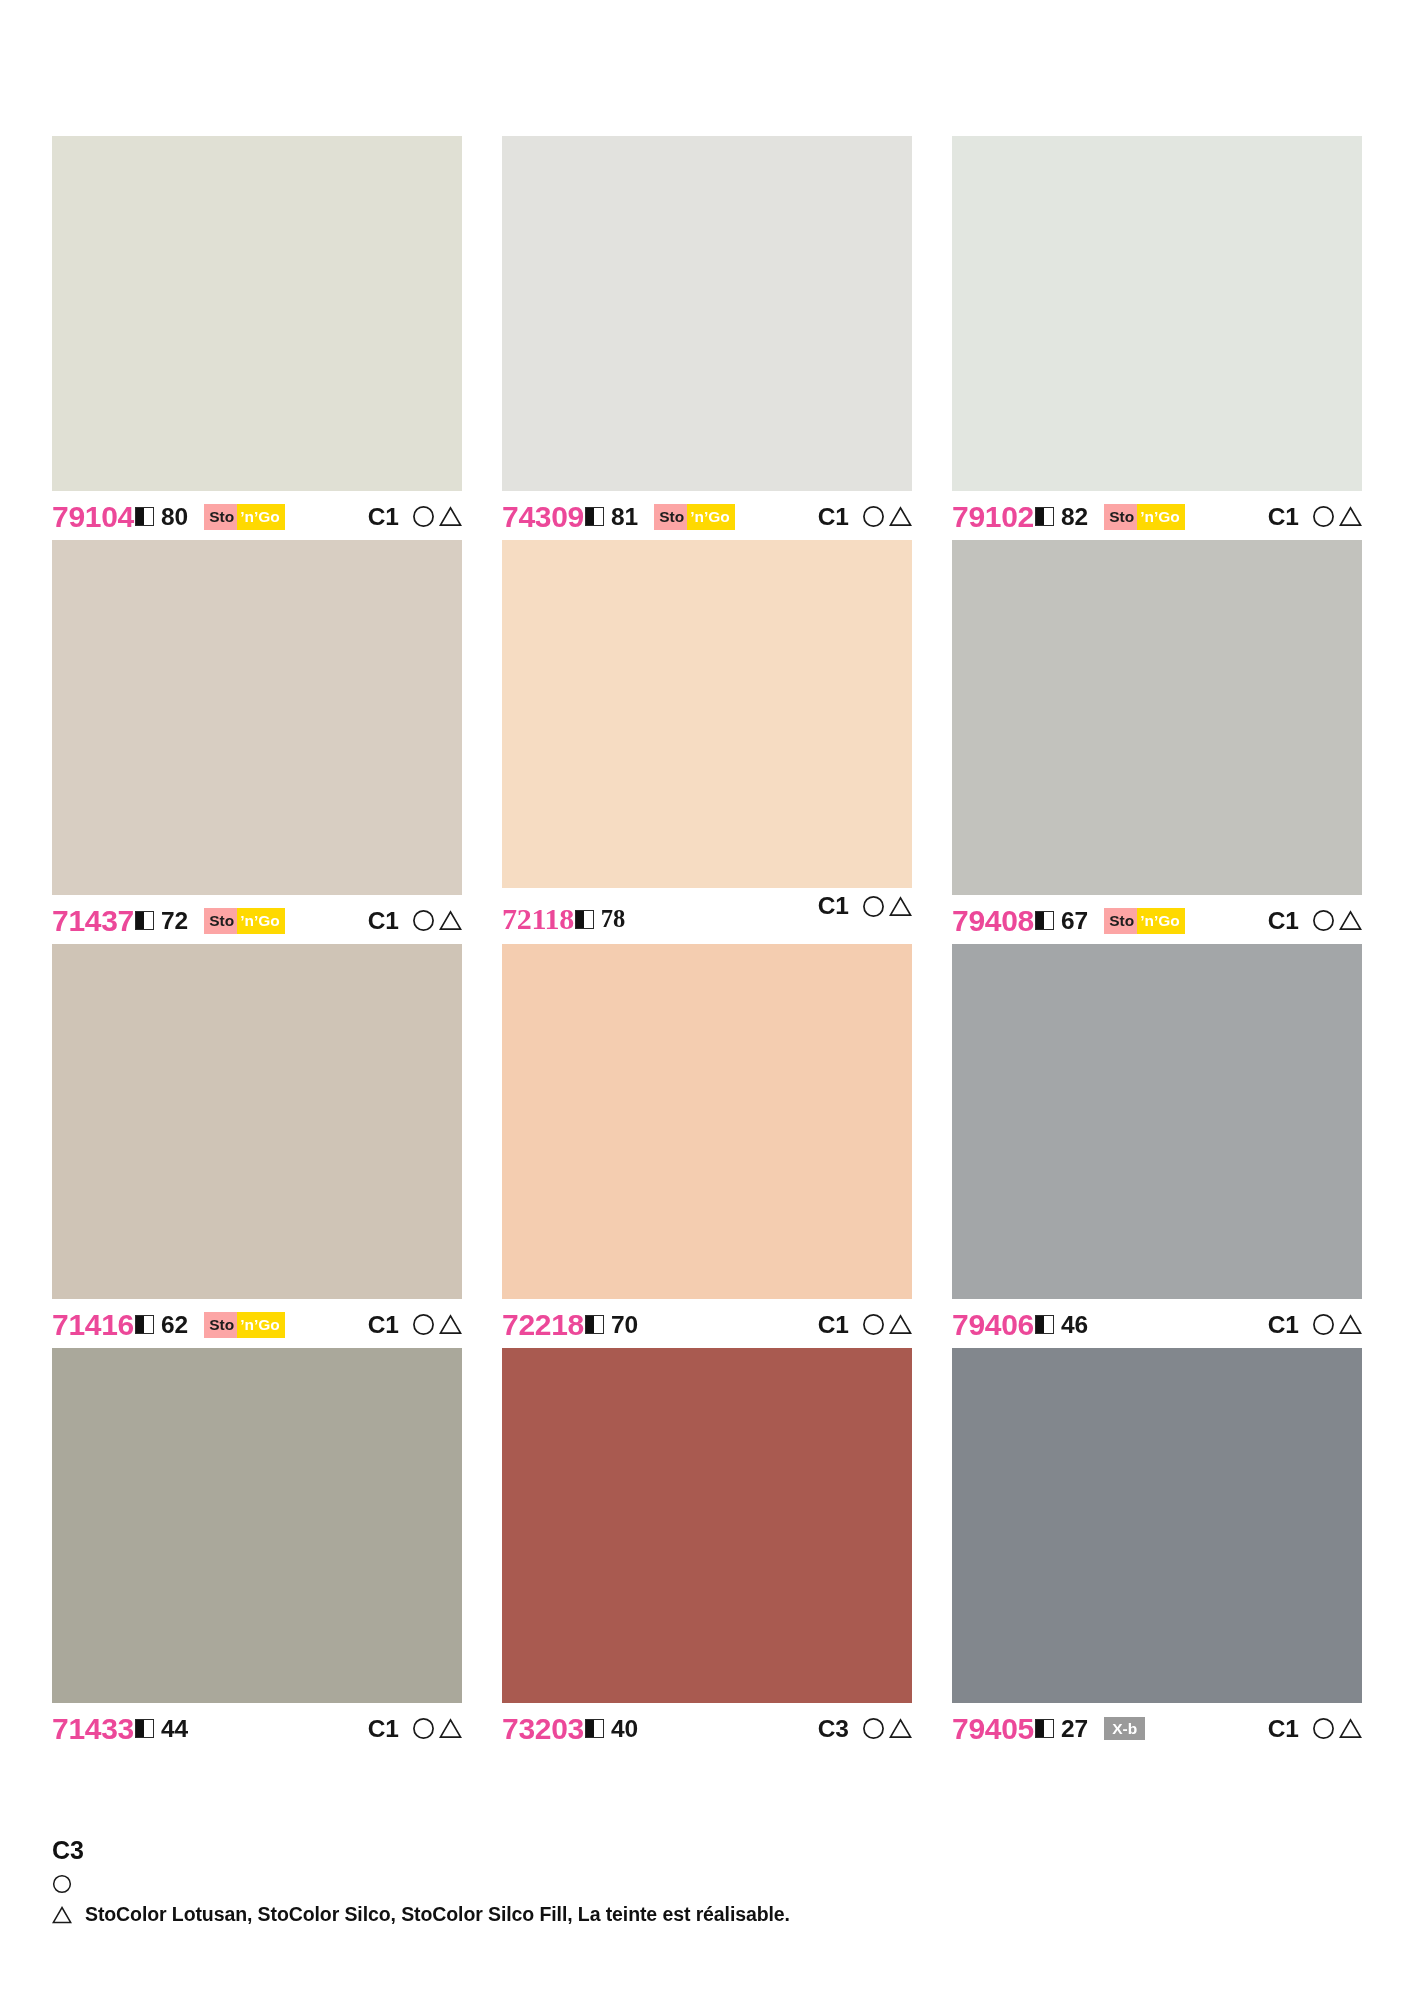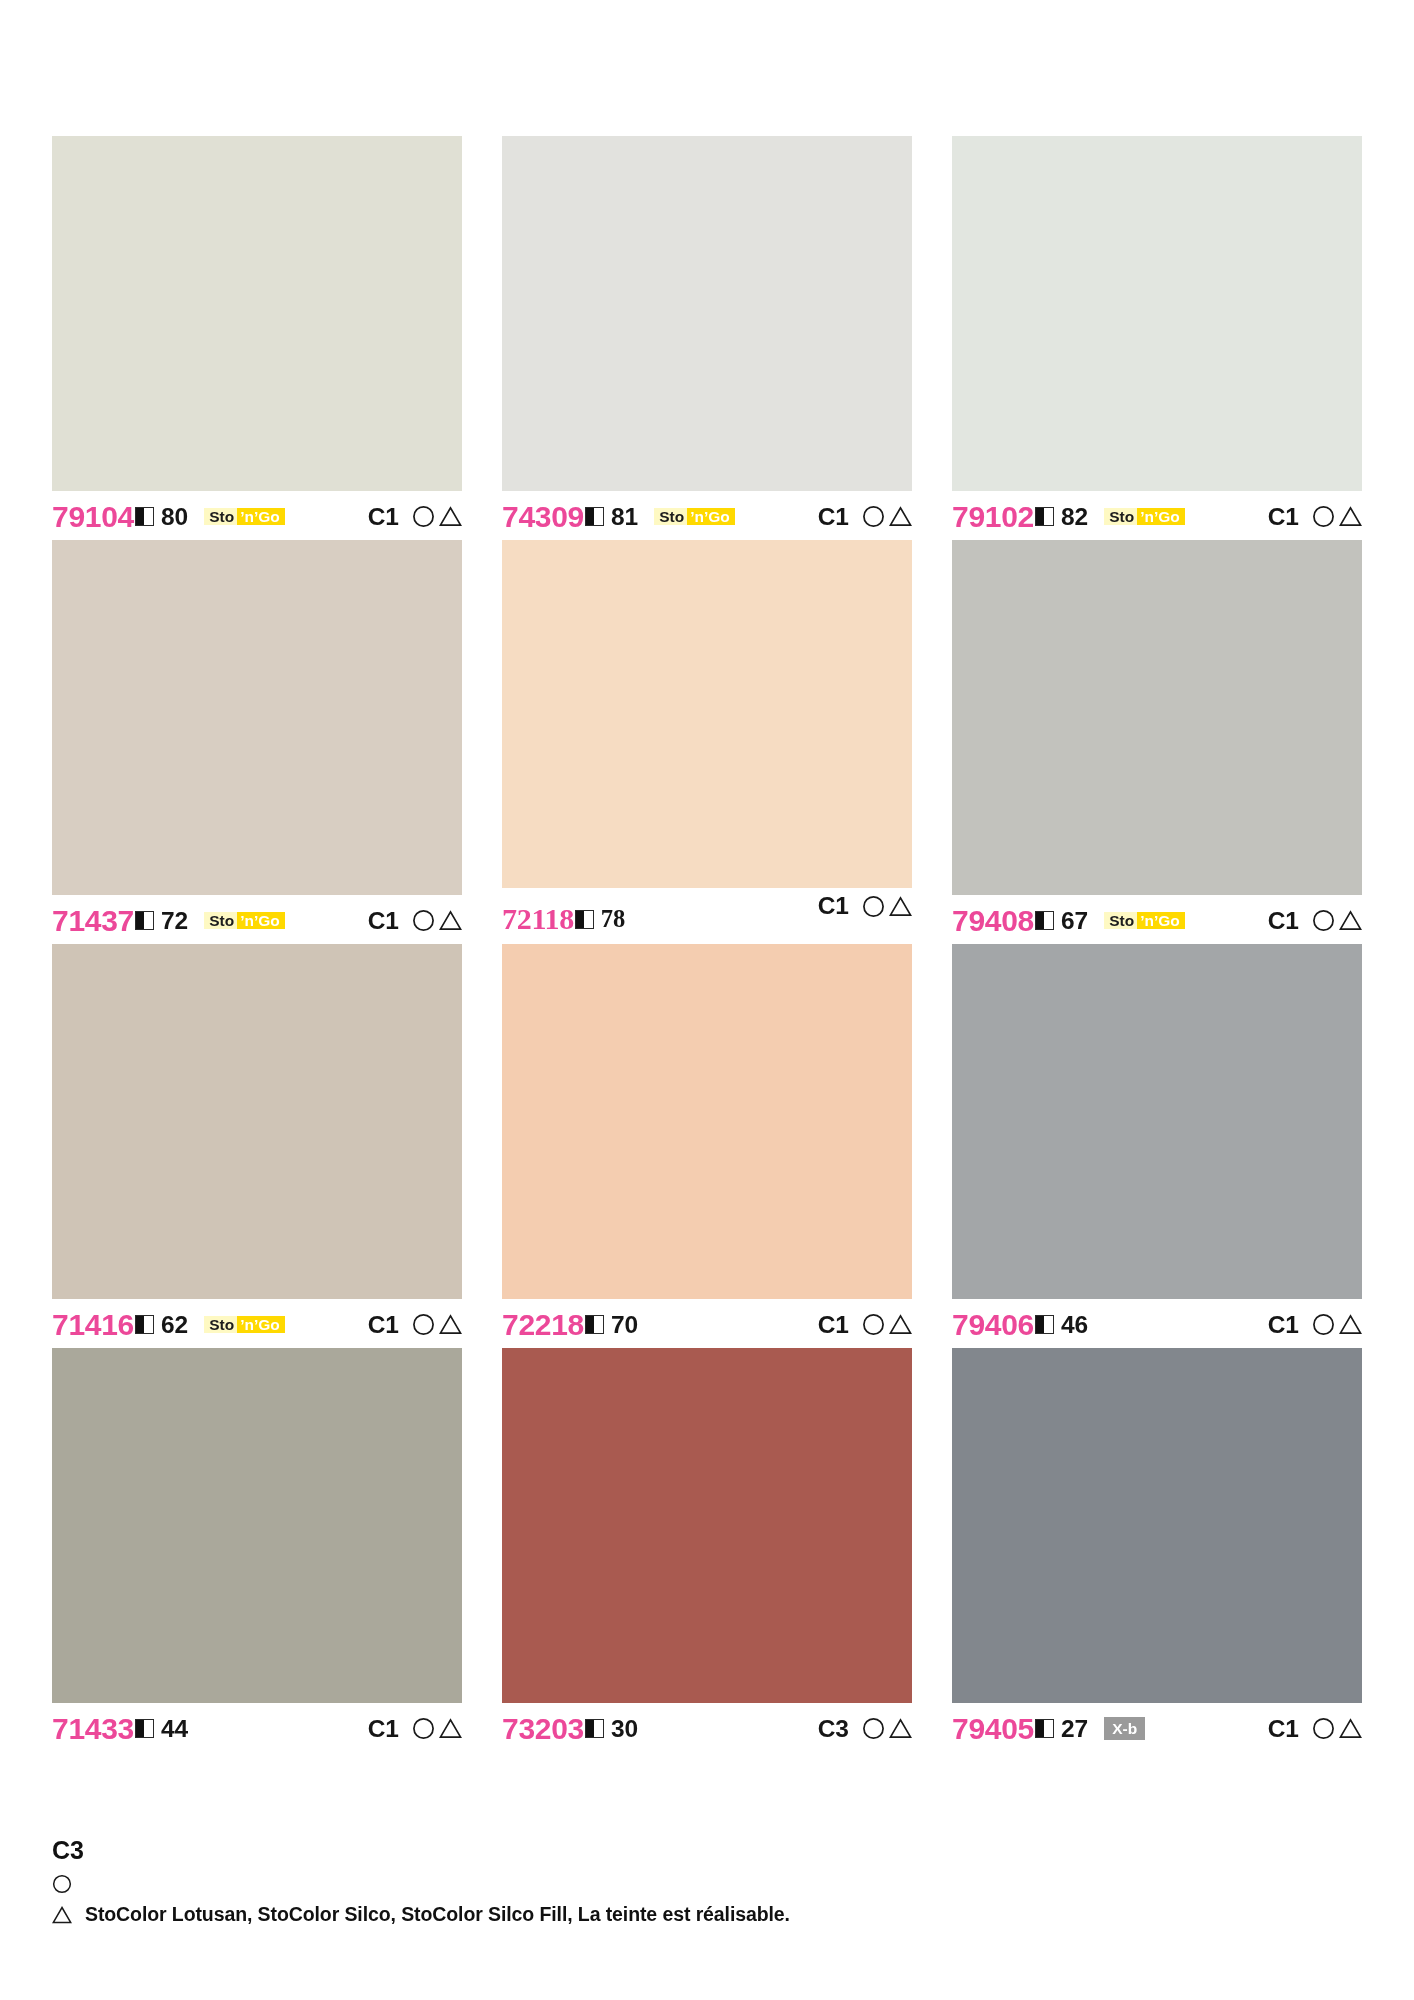--- a/index.html
+++ b/index.html
@@ -92,22 +92,22 @@
   .shade {
     font-size: 24.5px;
     font-weight: bold;
     color: #161616;
   }
 
   .badge-stongo {
     display: inline-flex;
     align-items: center;
     margin-left: 16px;
-    background: #fef9c3;
-    height: 17px;
+    background: #fca5a5;
+    height: 26px;
     font-size: 15.5px;
     font-weight: bold;
     line-height: 1;
   }
   .badge-stongo .b1 {
     padding: 0 3px 0 5px;
     color: #1d1d1d;
     display: inline-flex;
     align-items: center;
     height: 100%;
@@ -406,21 +406,21 @@
               </svg></span>
           </div>
         </div>
       </div>
       <div class="cell">
         <div class="swatch" title="#a95a50" style="background: rgb(169, 90, 80);"></div>
         <div class="labelrow">
           <div class="left-group">
             <span class="code">73203</span>
             <span class="bwchip"></span>
-            <span class="shade">30</span>
+            <span class="shade">40</span>
           </div>
           <div class="right-group">
             <span class="cat">C3</span>
             <span class="sym"><svg width="23" height="23" viewBox="0 0 24 24">
                 <circle cx="12" cy="12" r="10" fill="none" stroke="#1a1a1a" stroke-width="1.8"></circle>
               </svg></span>
             <span class="sym"><svg width="23" height="23" viewBox="0 0 24 24">
                 <path d="M12 3 L22.5 21 L1.5 21 Z" fill="none" stroke="#1a1a1a" stroke-width="1.8" stroke-linejoin="miter"></path>
               </svg></span>
           </div>

